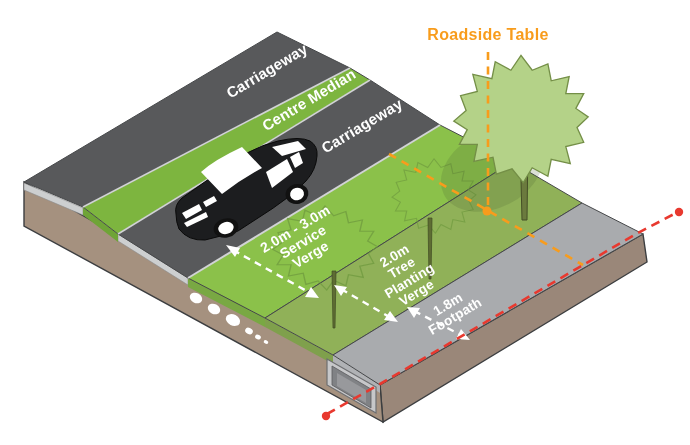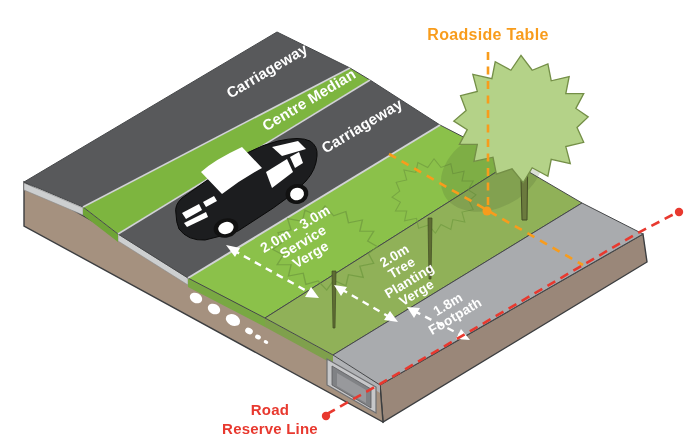--- a/index.html
+++ b/index.html
@@ -7,21 +7,21 @@
     position:relative;width:690px;height:445px;background:#ffffff;overflow:hidden;
     font-family:"Liberation Sans",sans-serif;
   }
   #scene{position:absolute;left:0;top:0;}
   .lbl{
     position:absolute;color:#ffffff;font-weight:bold;text-align:center;
     white-space:pre-line;line-height:1.07;letter-spacing:.2px;
     transform:translate(-50%,-50%) rotate(-31deg);
     font-family:"Liberation Sans",sans-serif;pointer-events:none;
   }
-  .lbl.flat{transform:translate(-50%,-50%);}
+  .lbl.flat{transform:translate(-50%,-50%);text-align:right;}
   .lbl.orange{color:#F89C1C;font-size:16px;letter-spacing:.3px;}
   .lbl.red{color:#E8392F;font-size:15px;line-height:1.25;}
 </style>
 </head>
 <body>
 
 <div id="canvas">
 
   <svg id="scene" width="690" height="445" viewBox="0 0 690 445">
 
@@ -142,15 +142,13 @@
   <div class="lbl" style="left:406px;top:275px;font-size:13.5px">2.0m
 Tree
 Planting
 Verge</div>
 
   <div class="lbl" style="left:452px;top:311px;font-size:13.5px">1.8m
 Footpath</div>
 
   <div class="lbl flat orange" style="left:488px;top:35px">Roadside Table</div>
 
-  <div class="lbl flat red" style="left:270px;top:420px">Road
-Reserve Line</div>
 </div>
 
 </body></html>

